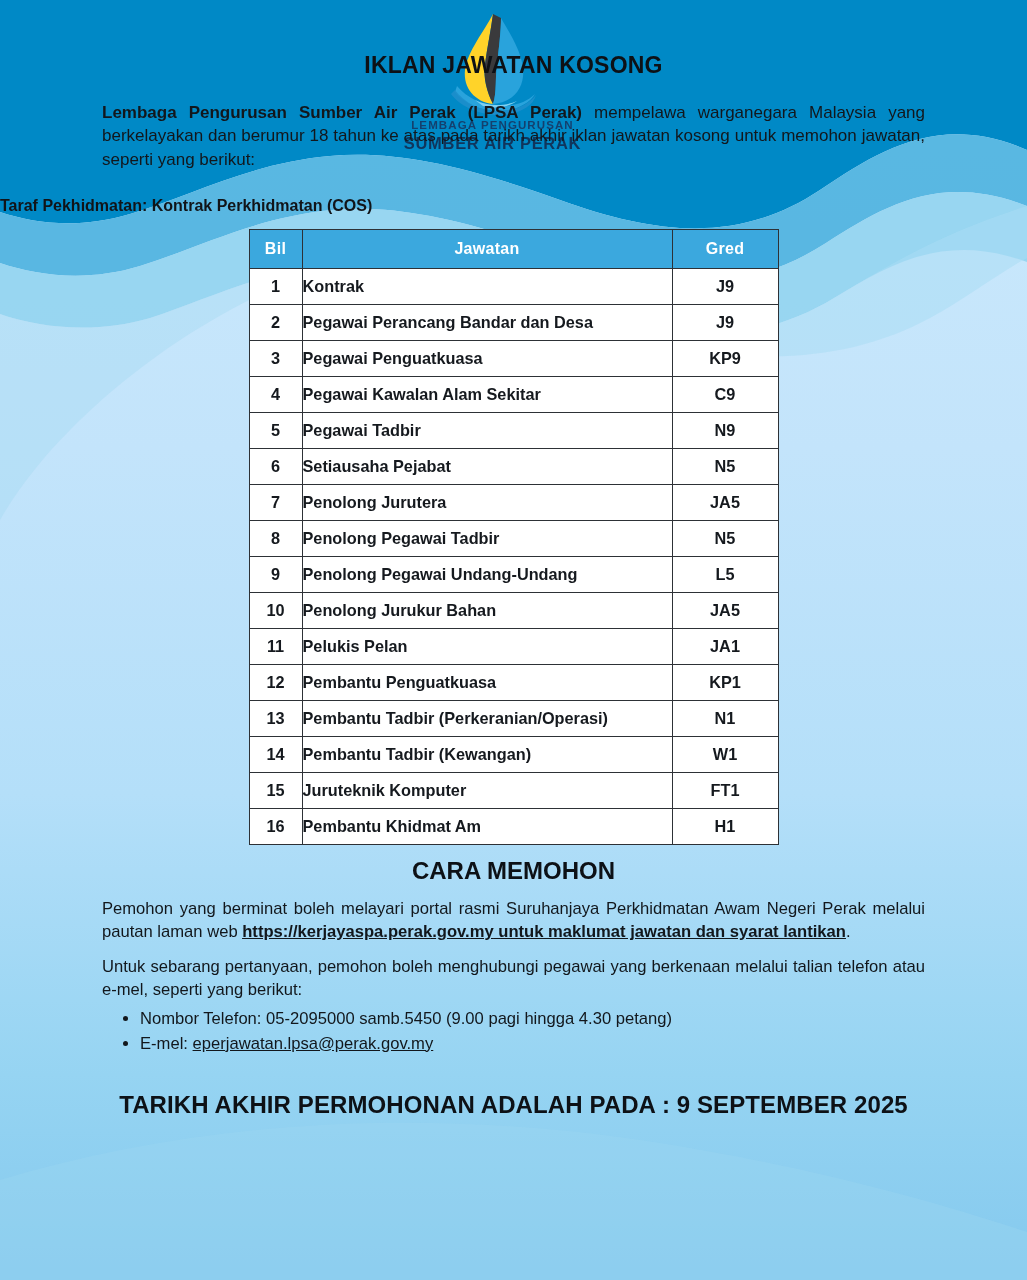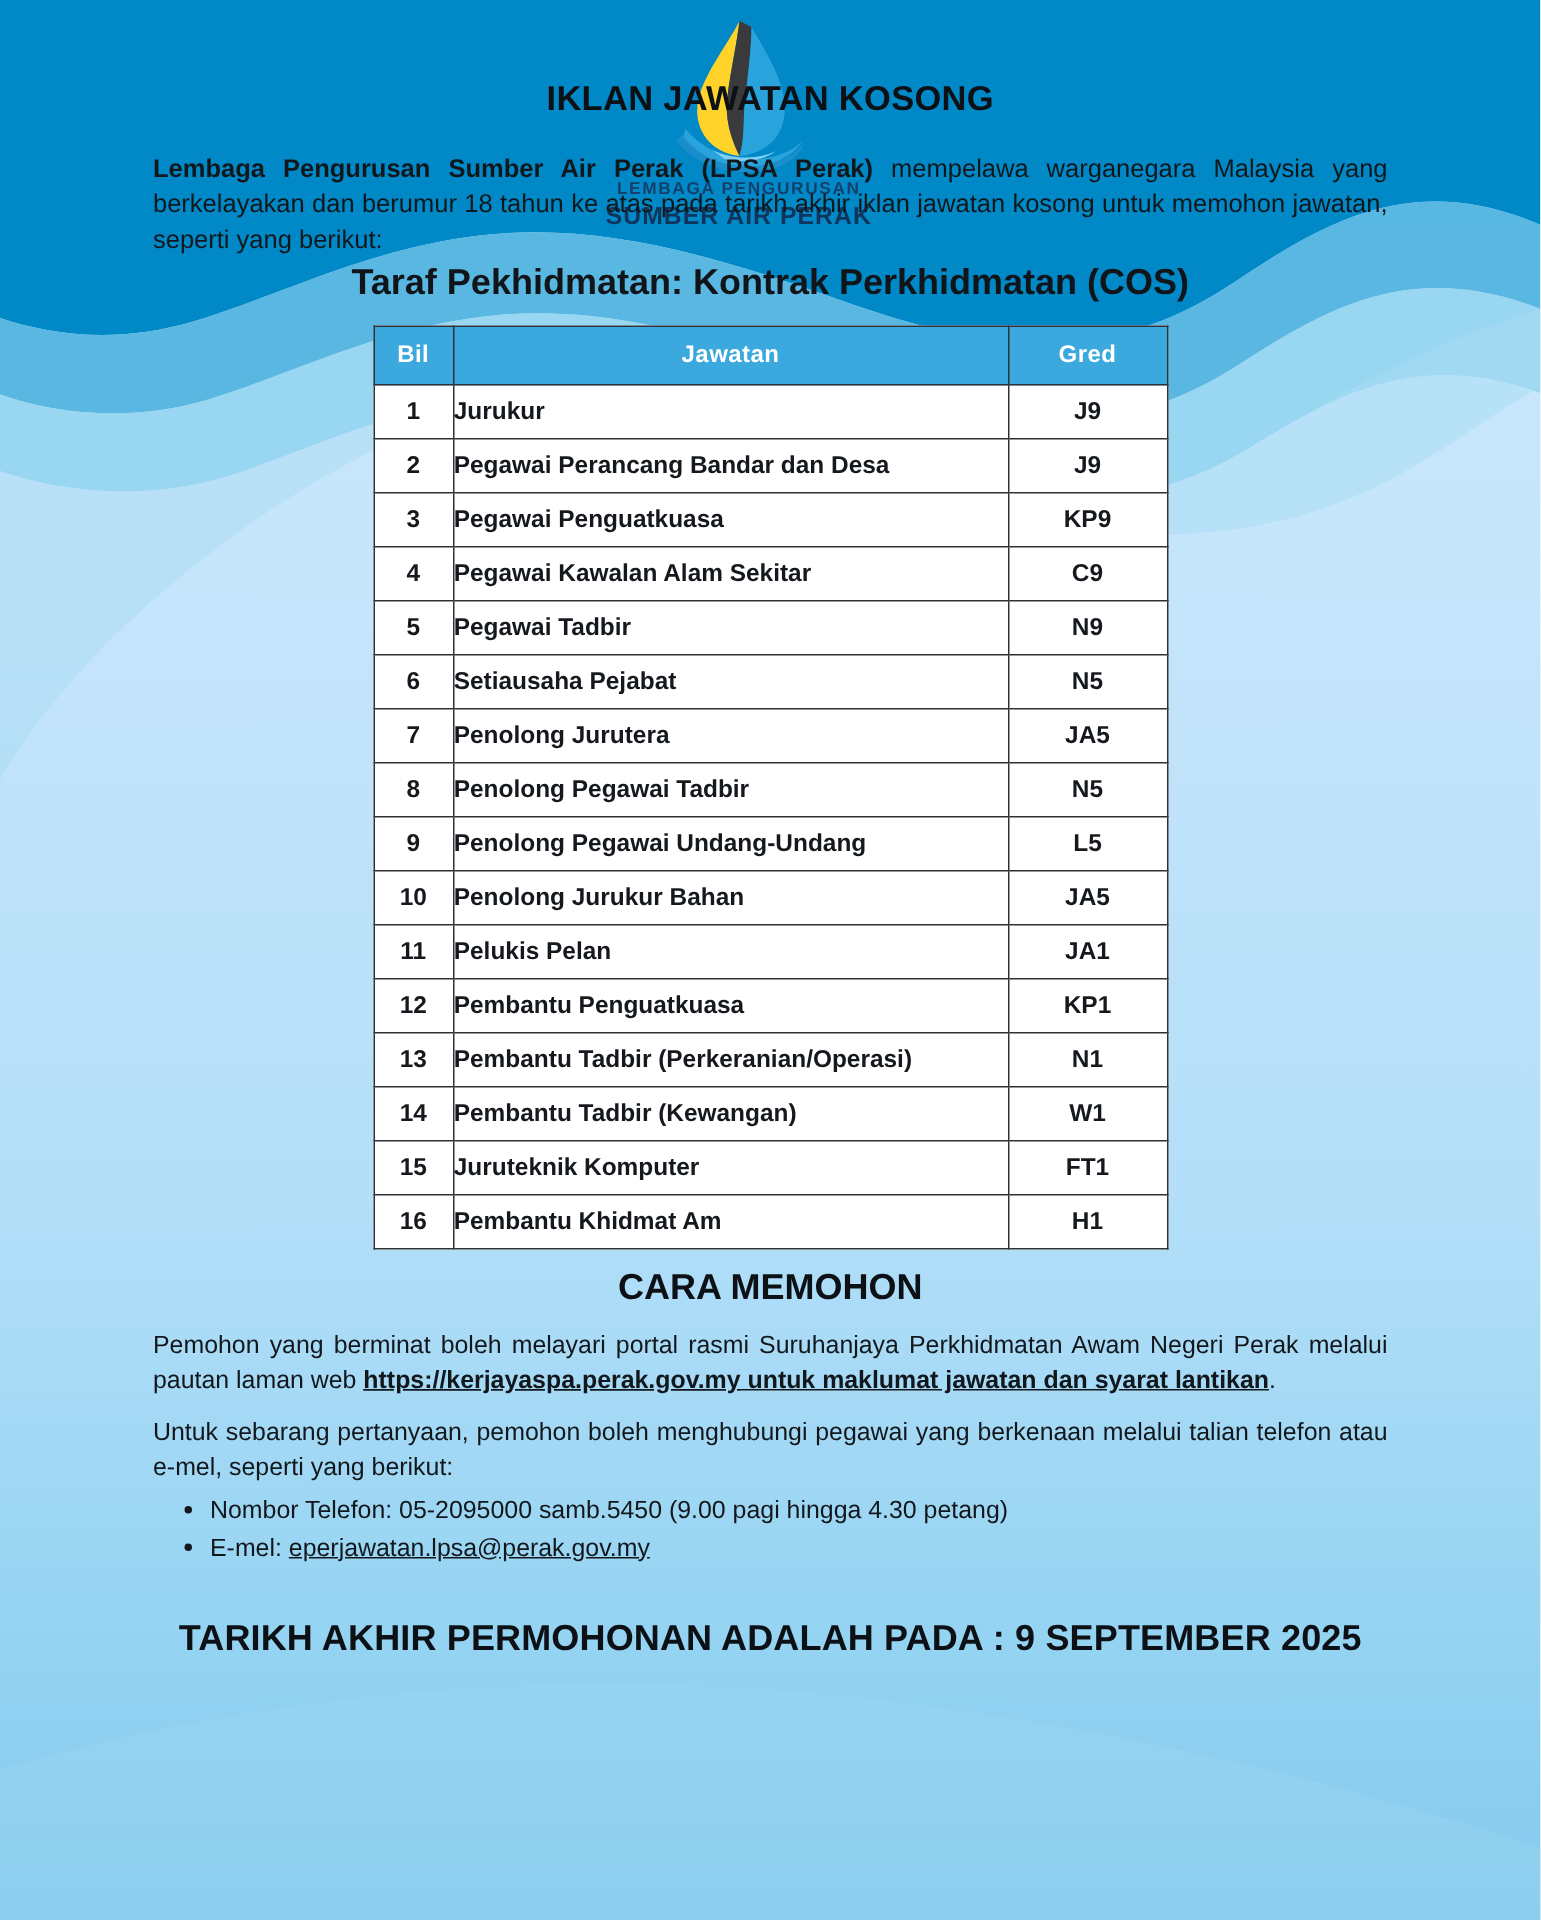--- a/index.html
+++ b/index.html
@@ -86,24 +86,23 @@
   .intro {
     margin: 22px 102px 0 102px;
     font-size: 17px;
     line-height: 1.38;
     text-align: justify;
     color: #12171c;
   }
   .intro b { font-weight: 700; }
 
   .taraf {
-    text-align: center;
-    font-size: 24px;
-    font-weight: 700;
-    margin-top: 4px;
+    font-size: 16px;
+    font-weight: 700;
+    margin-top: 26px;
     color: #111418;
   }
 
   
   .table-wrap {
     margin: 14px auto 0 auto;
     width: 530px;
   }
   table.jobs {
     width: 530px;
@@ -282,21 +281,21 @@
         <thead>
           <tr>
             <th class="h-bil">Bil</th>
             <th>Jawatan</th>
             <th class="h-grade">Gred</th>
           </tr>
         </thead>
         <tbody id="jobs-body">
             <tr>
               <td class="c-bil">1</td>
-              <td class="c-job">Jurukur</td>
+              <td class="c-job">Kontrak</td>
               <td class="c-grade">J9</td>
             </tr>
             <tr>
               <td class="c-bil">2</td>
               <td class="c-job">Pegawai Perancang Bandar dan Desa</td>
               <td class="c-grade">J9</td>
             </tr>
             <tr>
               <td class="c-bil">3</td>
               <td class="c-job">Pegawai Penguatkuasa</td>

